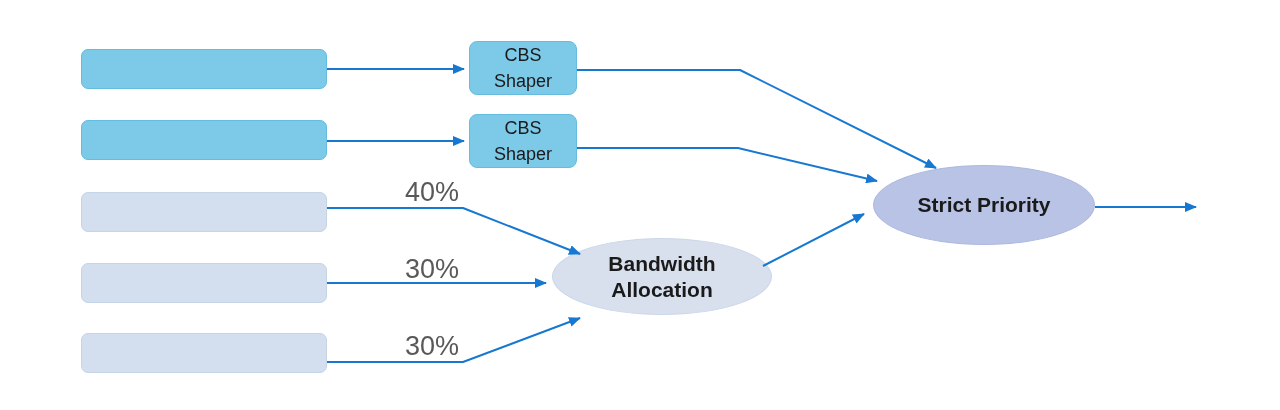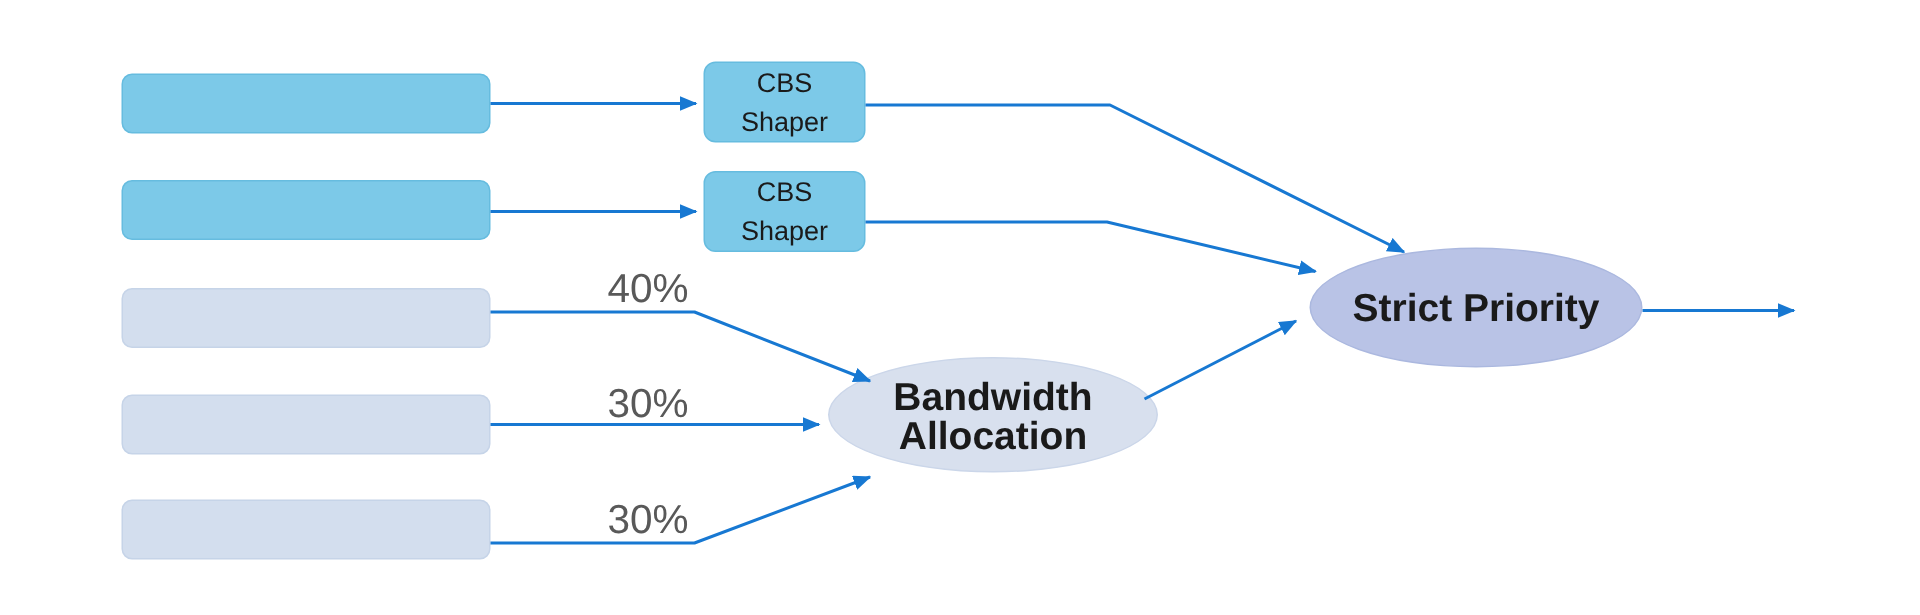--- a/index.html
+++ b/index.html
@@ -42,21 +42,21 @@
     height: 54px;
     border-radius: 8px;
     background: var(--cyan-fill);
     border: 1px solid var(--cyan-border);
     font-size: 18px;
     font-weight: 400;
     line-height: 26px;
   }
   .node.ellipse {
     border-radius: 50%;
-    font-size: 26px;
+    font-size: 21px;
     font-weight: 600;
     line-height: 26px;
   }
   .node.ba {
     left: 552px; top: 238px; width: 220px; height: 77px;
     background: var(--ba-fill);
     border: 1px solid var(--ba-border);
   }
   .node.sp {
     left: 873px; top: 165px; width: 222px; height: 80px;

